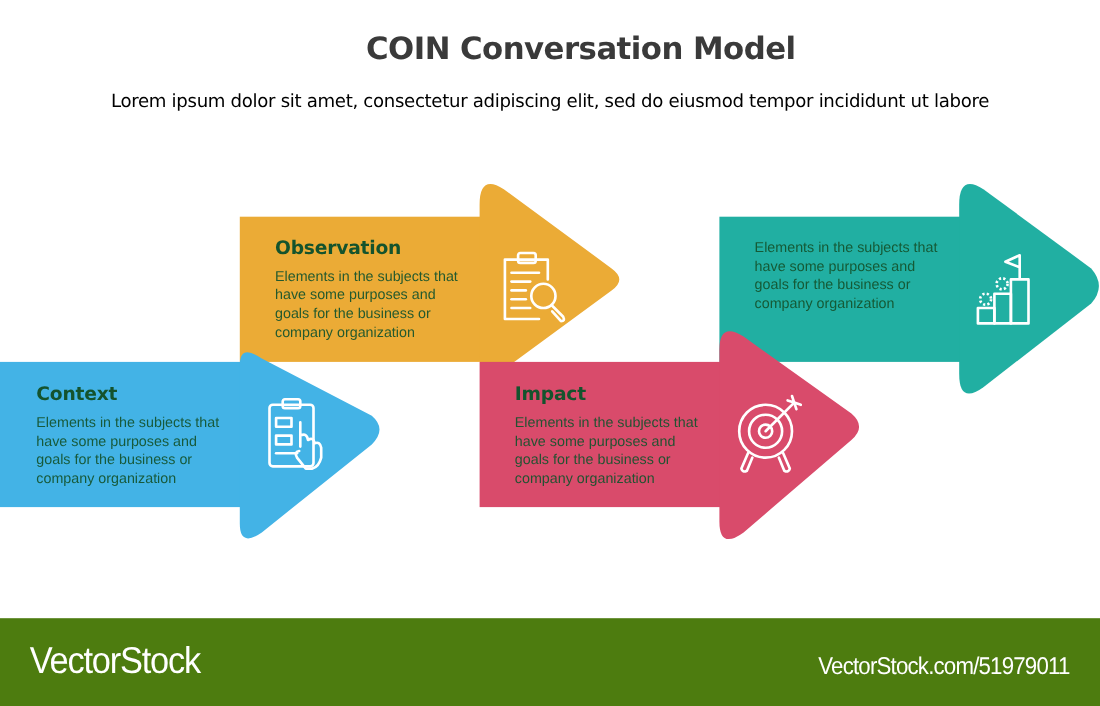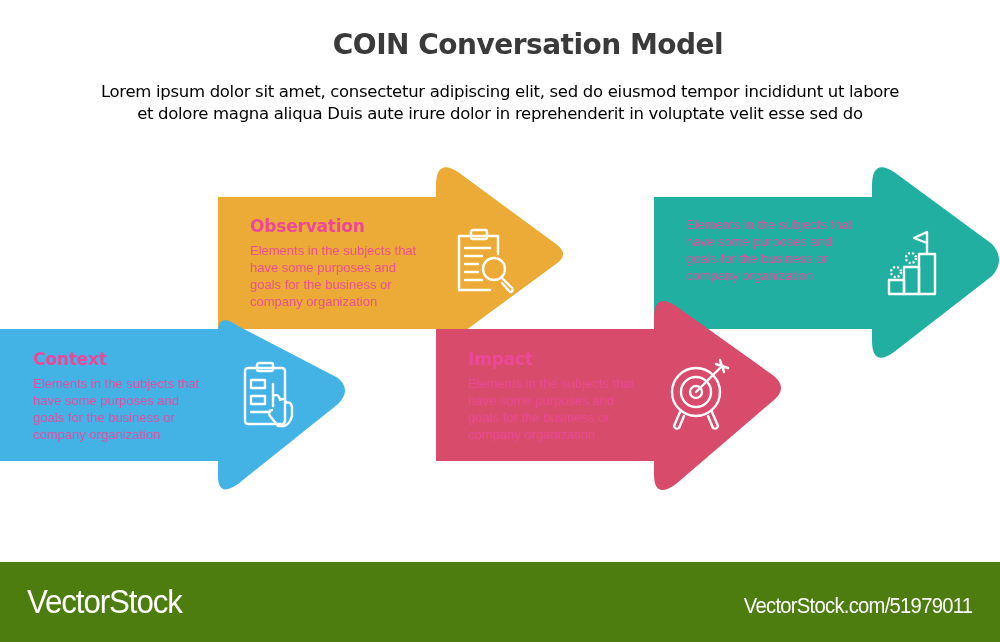--- a/index.html
+++ b/index.html
@@ -3,37 +3,36 @@
 <meta charset="utf-8">
 <style>
   html, body { margin:0; padding:0; }
   body { width:1000px; height:642px; position:relative; background:#ffffff; overflow:hidden;
          font-family:"Liberation Sans", sans-serif; }
   .title { position:absolute; top:28px; left:0; width:1000px; text-align:center;
            font-family:"DejaVu Sans", sans-serif; font-weight:bold; font-size:28px; color:#3a3a3a; letter-spacing:-0.5px;margin-left:28px; }
   .subtitle { position:absolute; top:81px; left:40px; width:920px; text-align:center;
               font-family:"DejaVu Sans", sans-serif; font-size:16.5px; line-height:22px; color:#000000; font-weight:normal; letter-spacing:-0.3px; }
   svg.shapes { position:absolute; left:0; top:0; }
-  .card { position:absolute; color:#ec4899; }
+  .card { position:absolute; color:#14532d; }
   .card .h { font-family:"DejaVu Sans", sans-serif; font-weight:bold; font-size:17px; margin-bottom:6px; letter-spacing:-0.2px; }
   .card .b { font-family:"Liberation Sans", sans-serif; font-size:13px; line-height:17px; opacity:0.92; width:180px; }
   .icon { position:absolute; }
   .footer { position:absolute; left:0; top:562px; width:1000px; height:80px; background:#4d7c0f; }
   .footer .brand { position:absolute; left:27px; top:20px; color:#ffffff; font-family:"Liberation Sans", sans-serif;
                    font-size:34px; letter-spacing:-1.2px; transform:scaleX(0.92); transform-origin:left; }
   .footer .url { position:absolute; right:28px; top:31px; color:#ffffff; font-family:"Liberation Sans", sans-serif;
                  font-size:22px; letter-spacing:-0.8px; transform:scaleX(0.92); transform-origin:right; }
 </style>
 </head>
 <body>
 
 <div class="title">COIN Conversation Model</div>
 <div class="subtitle">
   <div>Lorem ipsum dolor sit amet, consectetur adipiscing elit, sed do eiusmod tempor incididunt ut labore</div>
-  <div>et dolore magna aliqua Duis aute irure dolor in reprehenderit in voluptate velit esse sed do</div>
 </div>
 
 <svg class="shapes" width="1000" height="642" viewBox="0 0 1000 642">
 
   <g>
     <rect x="218" y="197" width="222" height="132" fill="#EBAB36"></rect>
     <path d="M436 186 Q436 158 458 172 L556 244 Q570 254 556 264 L458 336 Q436 350 436 322 Z" fill="#EBAB36"></path>
   </g>
 
   <g>

